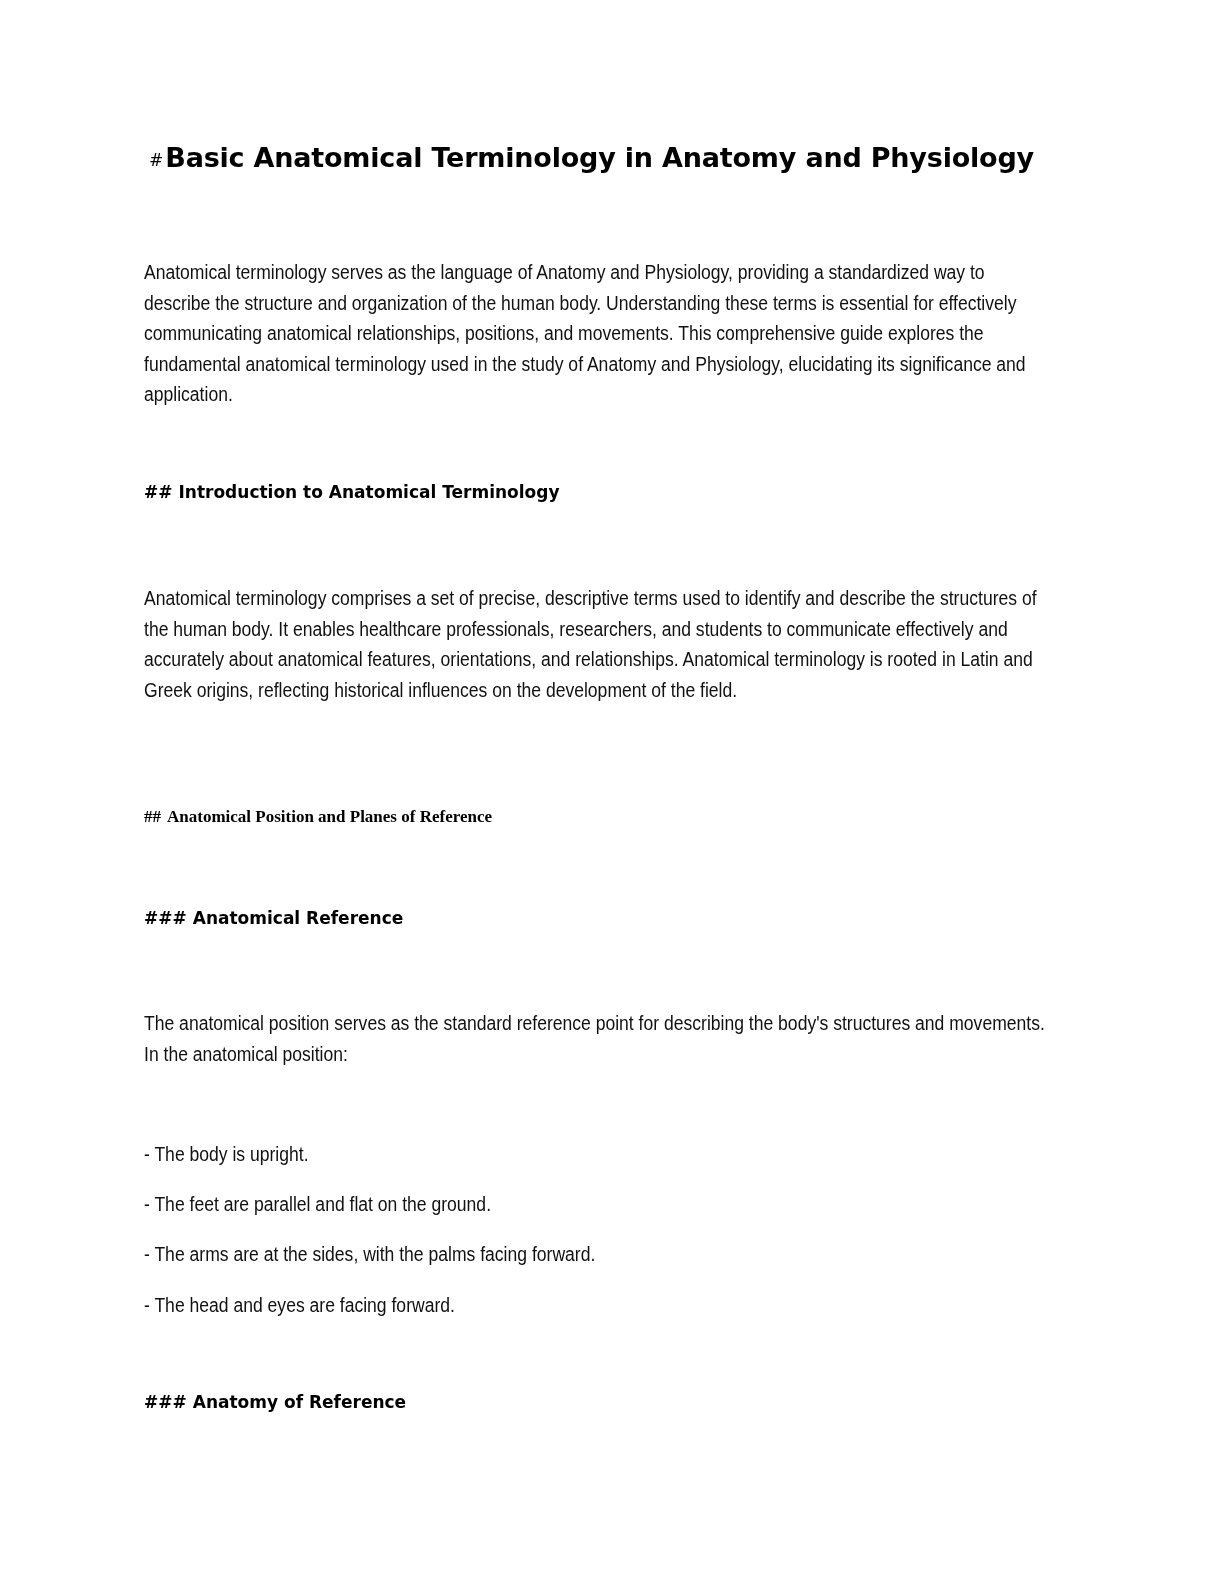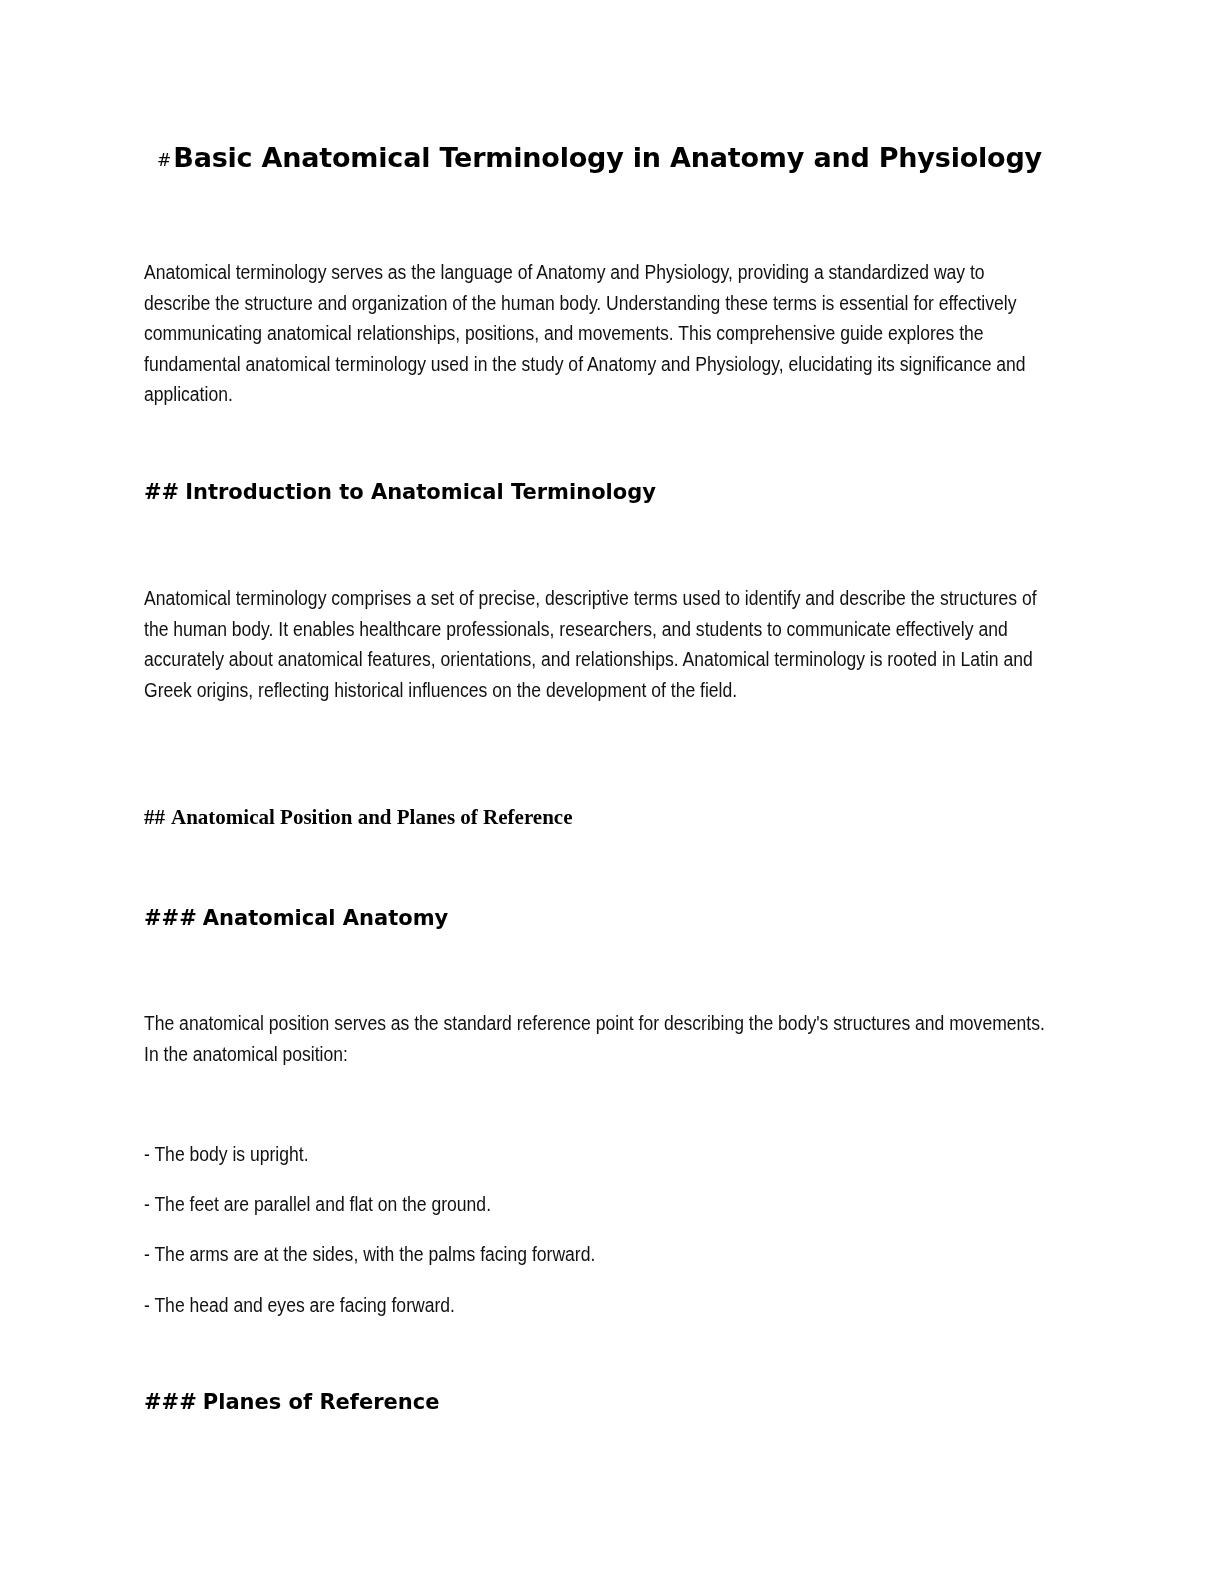--- a/index.html
+++ b/index.html
@@ -25,21 +25,21 @@
     top: 0;
     width: 902px;
   }
 
   
   .doc-title {
     margin: 0;
     padding: 0;
     position: absolute;
     top: 141px;
-    left: 13px;
+    left: 5px;
     width: 902px;
     font-family: "DejaVu Sans", "Liberation Sans", sans-serif;
     font-size: 27px;
     font-weight: bold;
     color: #000000;
     letter-spacing: -0.2px;
     line-height: 34px;
     white-space: nowrap;
   }
   .doc-title .hash {
@@ -68,21 +68,21 @@
     text-align: left;
   }
 
   
   .heading {
     position: absolute;
     left: 0;
     margin: 0;
     padding: 0;
     font-family: "DejaVu Sans", "Liberation Sans", sans-serif;
-    font-size: 21px;
+    font-size: 17px;
     font-weight: bold;
     color: #000000;
     line-height: 22px;
     white-space: nowrap;
   }
   .heading .hash {
     font-weight: bold;
     margin-right: 6px;
   }
 
@@ -131,28 +131,28 @@
       <span class="hash">##</span><span>Introduction to Anatomical Terminology</span>
     </h2>
 
     <p class="para" id="para-definition">Anatomical terminology comprises a set of precise, descriptive terms used to identify and describe the structures of the human body. It enables healthcare professionals, researchers, and students to communicate effectively and accurately about anatomical features, orientations, and relationships. Anatomical terminology is rooted in Latin and Greek origins, reflecting historical influences on the development of the field.</p>
 
     <h2 class="heading" id="h2-position">
       <span class="hash">##</span><span>Anatomical Position and Planes of Reference</span>
     </h2>
 
     <h3 class="heading" id="h3-anatomical">
-      <span class="hash">###</span><span>Anatomical Anatomy</span>
+      <span class="hash">###</span><span>Anatomical Reference</span>
     </h3>
 
     <p class="para" id="para-standard">The anatomical position serves as the standard reference point for describing the body's structures and movements. In the anatomical position:</p>
 
     <p class="bullet" id="bullet-0">- The body is upright.</p>
     <p class="bullet" id="bullet-1">- The feet are parallel and flat on the ground.</p>
     <p class="bullet" id="bullet-2">- The arms are at the sides, with the palms facing forward.</p>
     <p class="bullet" id="bullet-3">- The head and eyes are facing forward.</p>
 
     <h3 class="heading" id="h3-planes">
-      <span class="hash">###</span><span>Planes of Reference</span>
+      <span class="hash">###</span><span>Anatomy of Reference</span>
     </h3>
 
   </div>
 </div>
 
 </body></html>

